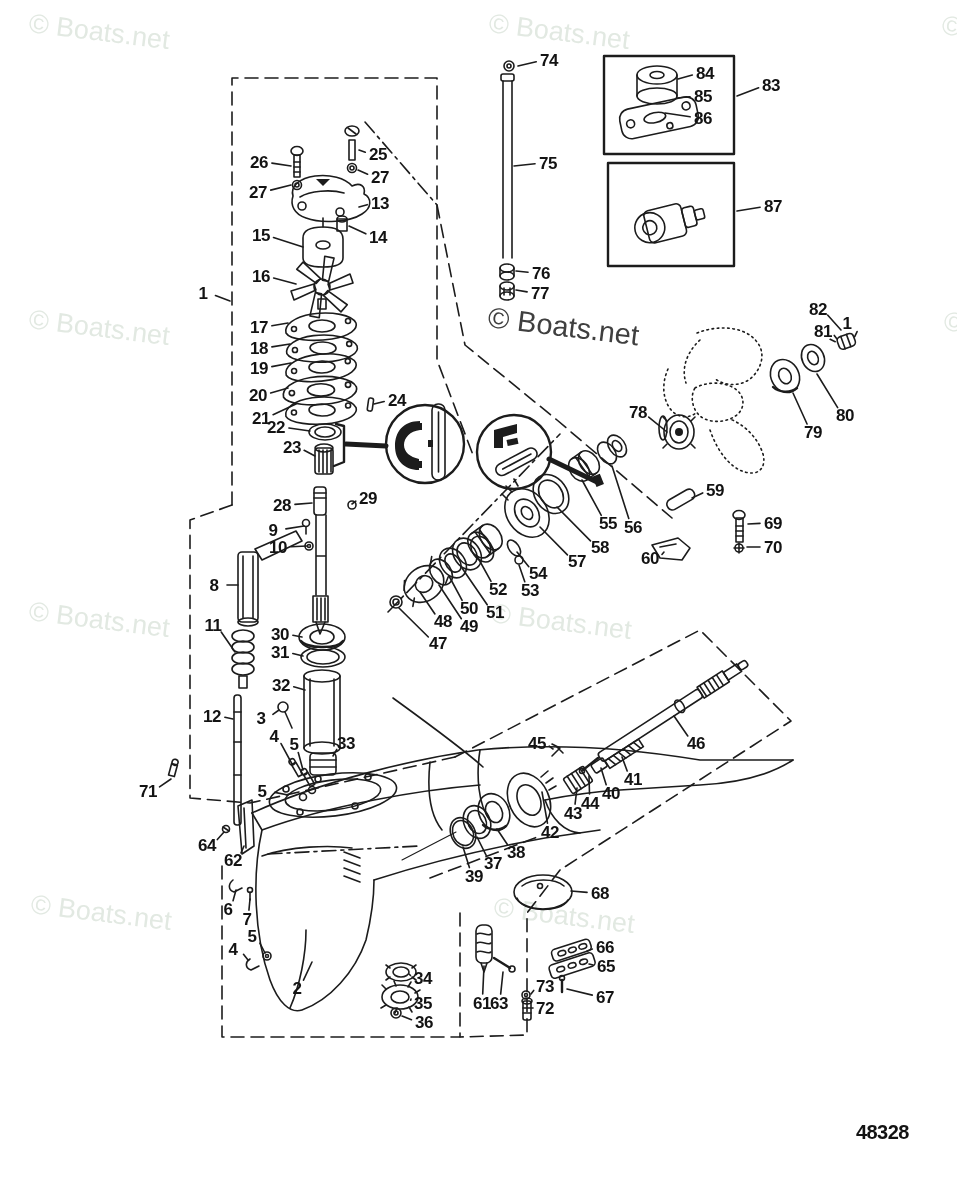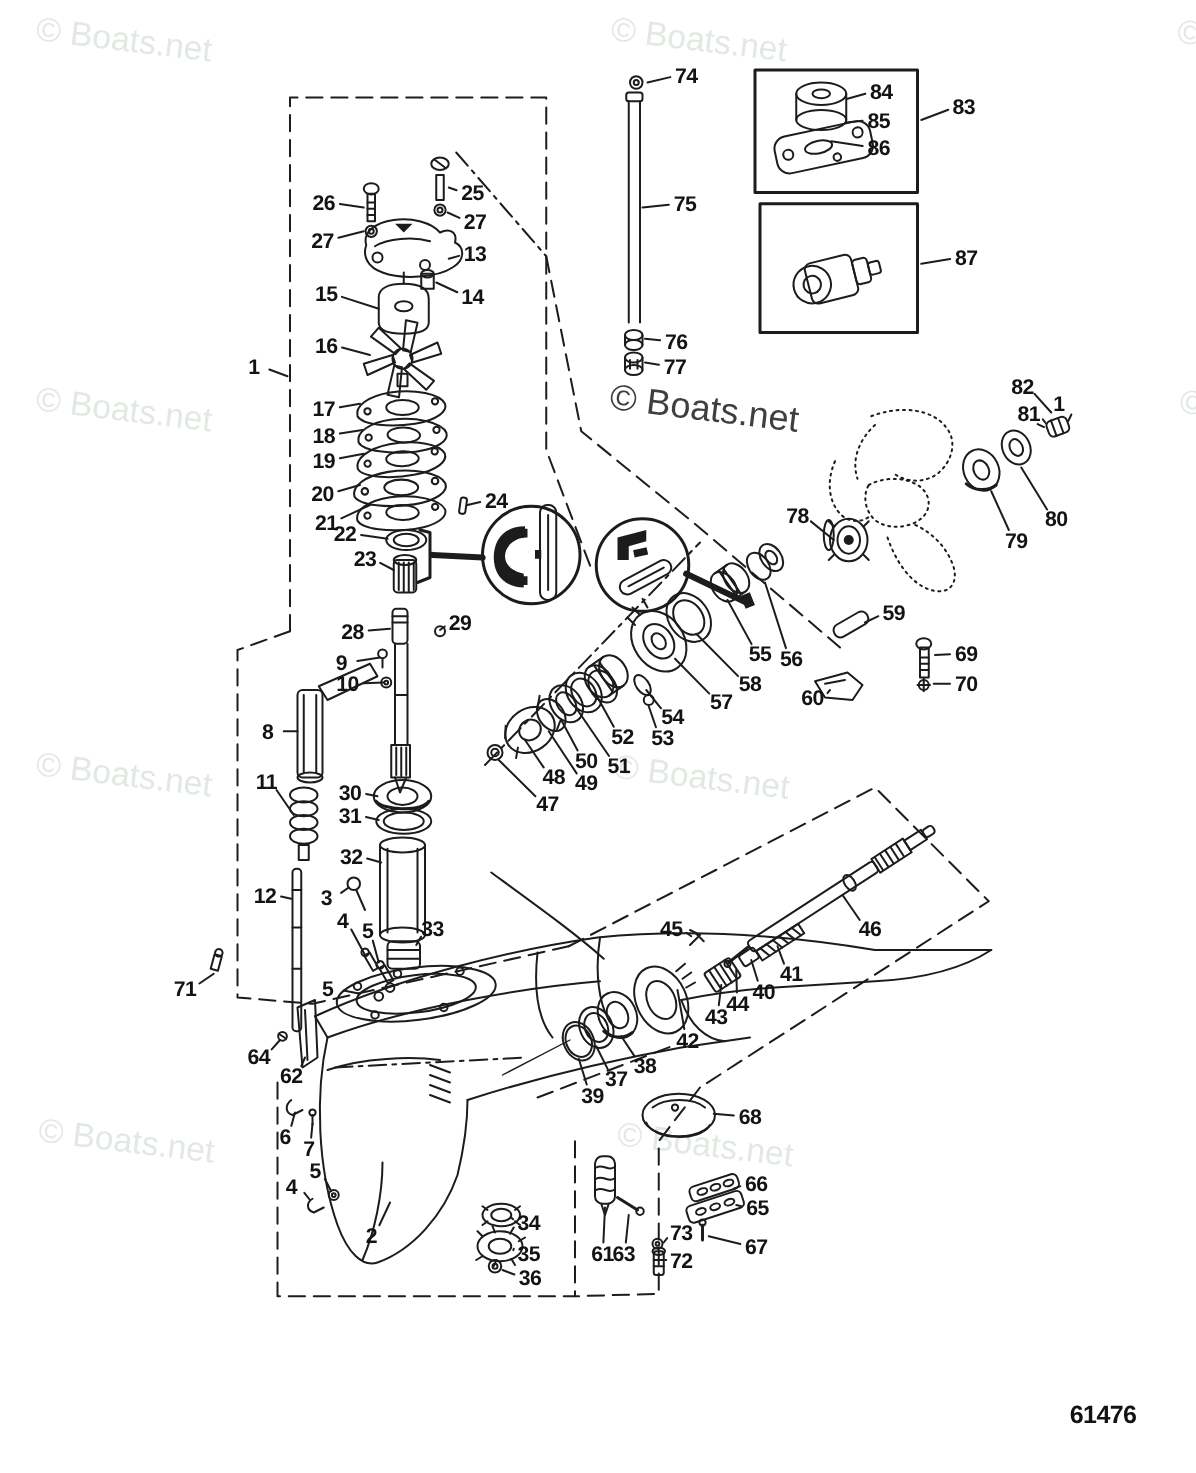--- a/index.html
+++ b/index.html
@@ -587,14 +587,14 @@
         <text x="705" y="79" class="num">84</text>
         <line x1="690.0382916884795" y1="96.69026848996263" x2="677" y2="98" class="leader"></line>
         <text x="703" y="102" class="num">85</text>
         <line x1="690.1110941579469" y1="116.82590938685752" x2="665" y2="113" class="leader"></line>
         <text x="703" y="124" class="num">86</text>
         <line x1="760.1236004486892" y1="207.2381153414722" x2="737" y2="211" class="leader"></line>
         <text x="773" y="212" class="num">87</text>
       </g>
   </svg>
 
-  <div class="figno">61476</div>
+  <div class="figno">48328</div>
 </div>
 
 </body></html>

